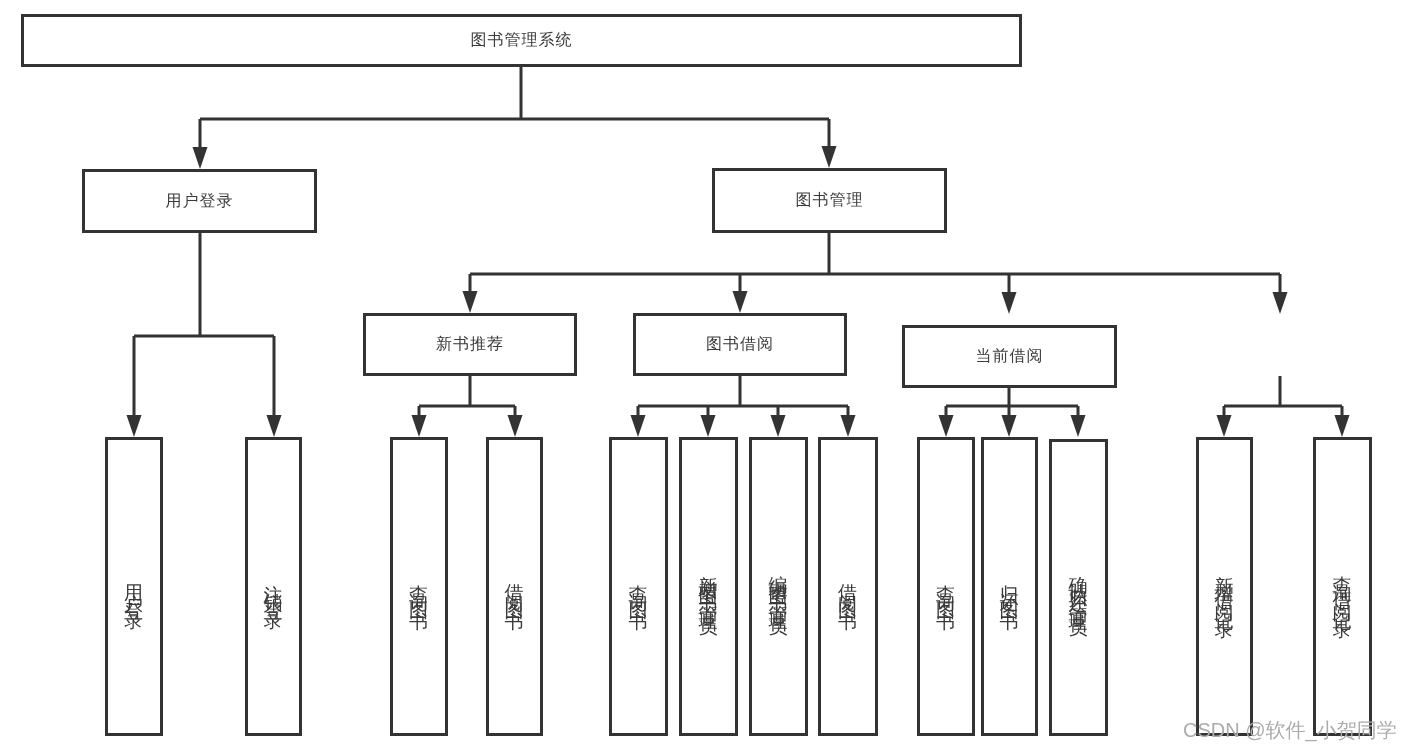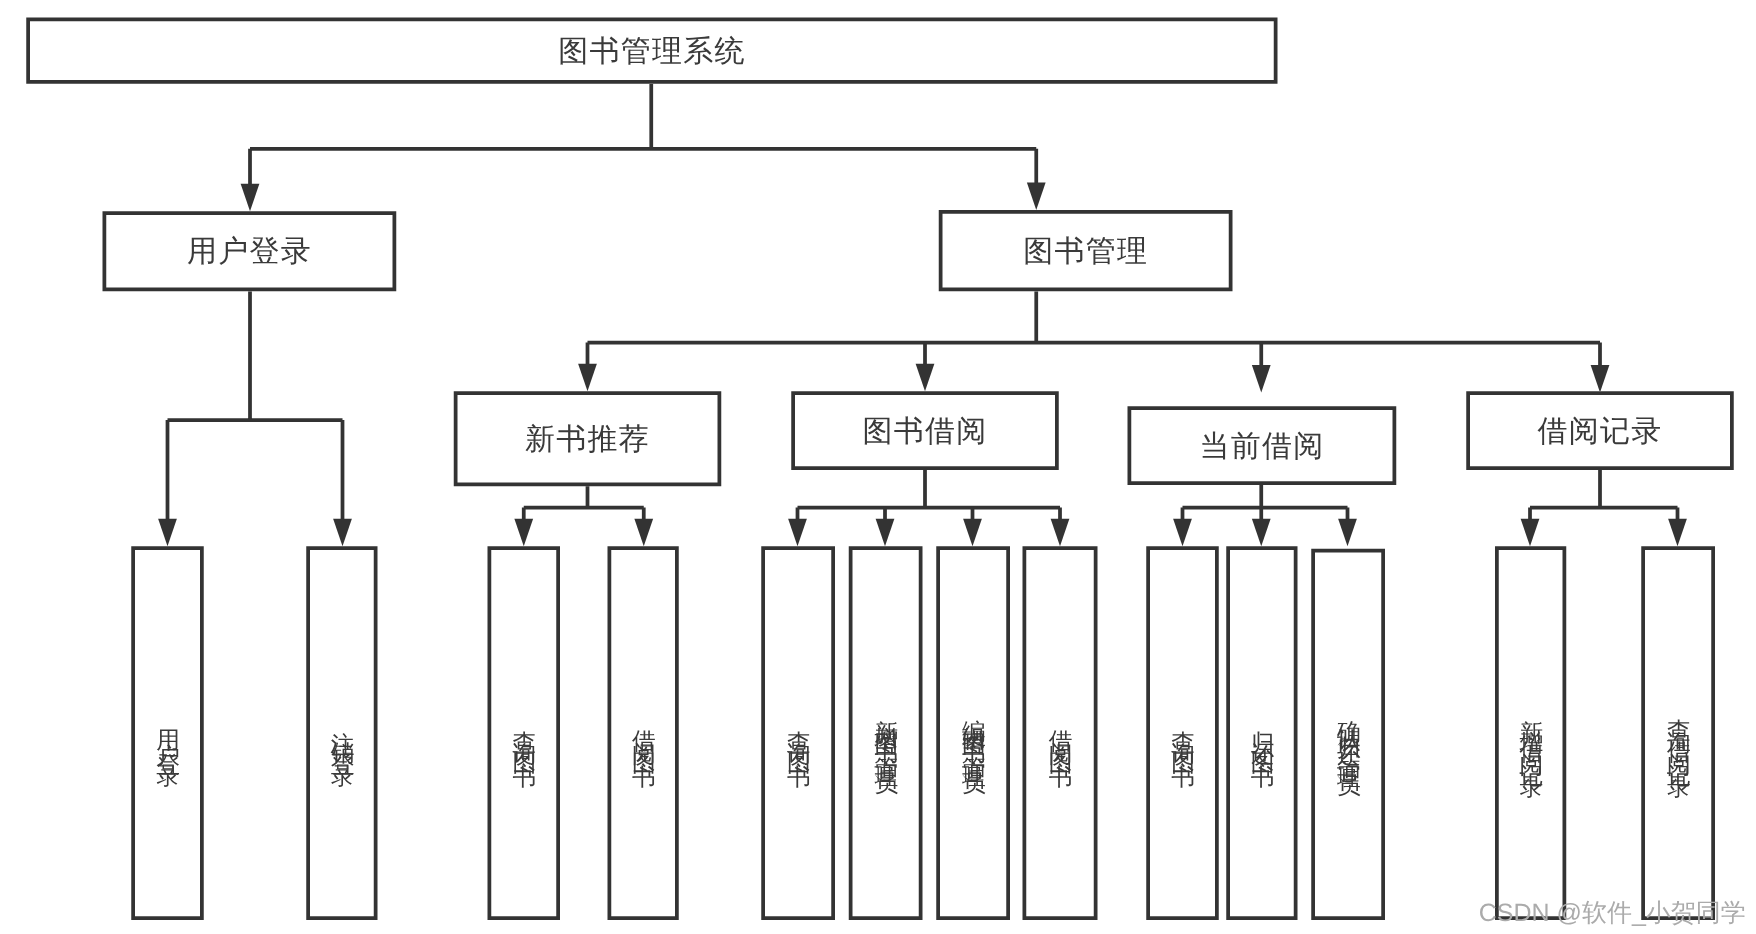--- a/index.html
+++ b/index.html
@@ -28,21 +28,21 @@
     box-sizing: border-box;
     border: 3px solid #333333;
     background: #ffffff;
     color: #3a3a3a;
     display: flex;
     align-items: center;
     justify-content: center;
     text-align: center;
   }
   .hnode {
-    font-size: 24px;
+    font-size: 16px;
     letter-spacing: 1px;
   }
   .vnode {
     writing-mode: vertical-rl;
     text-orientation: mixed;
     font-size: 19px;
     letter-spacing: 9px;
     line-height: 1;
   }
   .watermark {
@@ -87,26 +87,25 @@
       <polygon points="1001.5,415 1016.5,415 1009,437"></polygon>
       <polygon points="1070.5,415 1085.5,415 1078,437"></polygon>
       <polygon points="1216.5,415 1231.5,415 1224,437"></polygon>
       <polygon points="1334.5,415 1349.5,415 1342,437"></polygon>
     </g>
   </svg>
 
   <div class="node hnode" style="left:21px; top:14px; width:1001px; height:53px;">图书管理系统</div>
 
   <div class="node hnode" style="left:82px; top:169px; width:235px; height:64px;">用户登录</div>
-  <div class="node hnode" style="left:712px; top:168px; width:235px; height:65px;margin-left:39px;">图书管理</div>
+  <div class="node hnode" style="left:712px; top:168px; width:235px; height:65px;">图书管理</div>
 
-  <div class="node hnode" style="left:363px; top:313px; width:214px; height:76px;">新书推荐</div>
+  <div class="node hnode" style="left:363px; top:313px; width:214px; height:63px;">新书推荐</div>
   <div class="node hnode" style="left:633px; top:313px; width:214px; height:63px;">图书借阅</div>
   <div class="node hnode" style="left:902px; top:313px; width:215px; height:63px;margin-top:12px;">当前借阅</div>
-  <div class="node hnode" style="left:1173px; top:313px; width:214px; height:63px;">借阅记录</div>
 
   <div class="node vnode" style="left:105px; top:437px; width:58px; height:299px;">用户登录</div>
   <div class="node vnode" style="left:245px; top:437px; width:57px; height:299px;">注销登录</div>
 
   <div class="node vnode" style="left:390px; top:437px; width:58px; height:299px;">查询图书</div>
   <div class="node vnode" style="left:486px; top:437px; width:57px; height:299px;">借阅图书</div>
 
   <div class="node vnode" style="left:609px; top:437px; width:59px; height:299px;">查询图书</div>
   <div class="node vnode" style="left:679px; top:437px; width:59px; height:299px; letter-spacing:6px;">新增图书（管理员）</div>
   <div class="node vnode" style="left:749px; top:437px; width:59px; height:299px; letter-spacing:6px;">编辑图书（管理员）</div>

